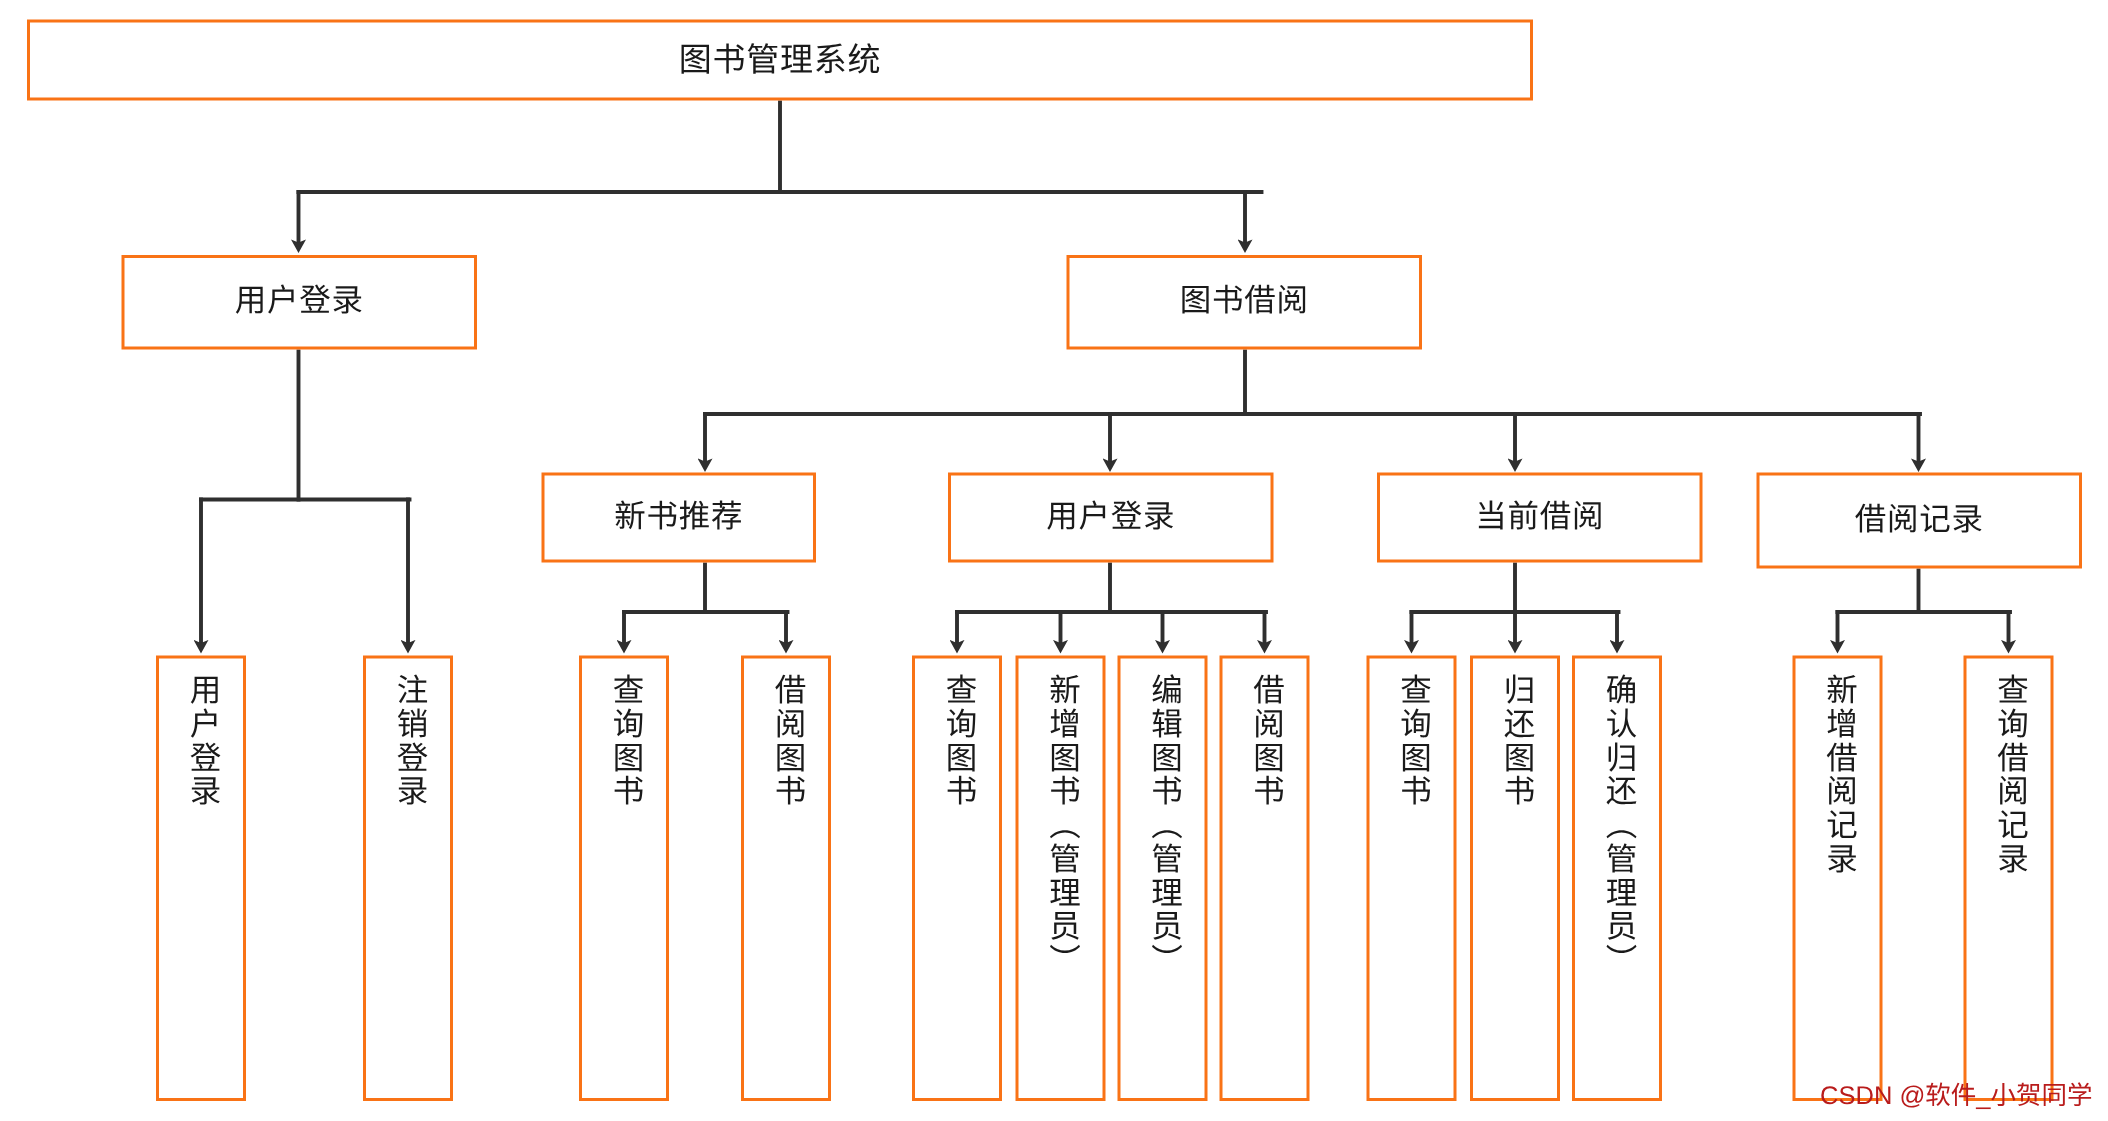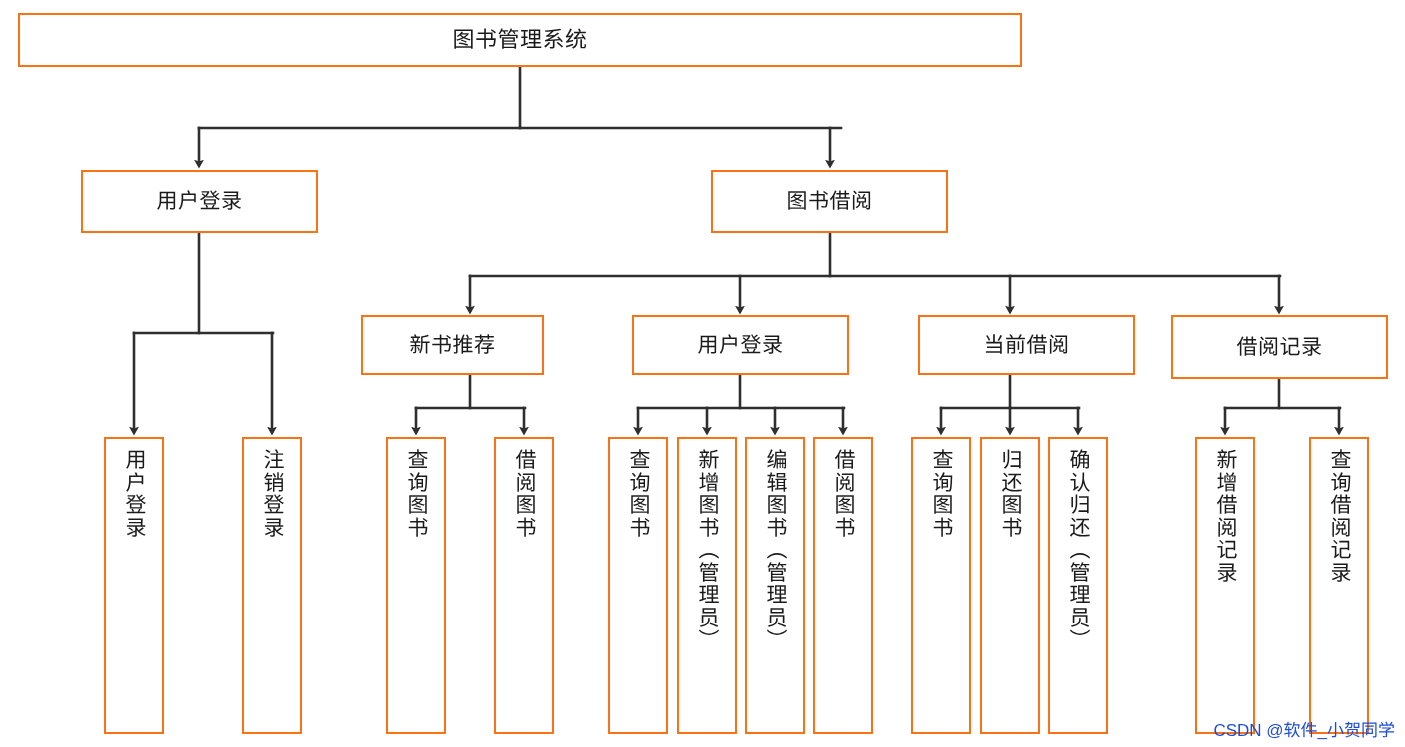--- a/index.html
+++ b/index.html
@@ -62,21 +62,21 @@
     font-size: 21px;
     line-height: 1.05;
     letter-spacing: 1.5px;
     white-space: nowrap;
   }
   .watermark {
     position: absolute;
     right: 10px;
     bottom: 6px;
     font-size: 17px;
-    color: #1d4ed8;
+    color: #b91c1c;
     white-space: nowrap;
     user-select: none;
   }
 </style>
 </head>
 <body>
 
 <div id="canvas">
 
   <svg id="edges" viewBox="0 0 1405 747" width="1405" height="747" xmlns="http://www.w3.org/2000/svg">

